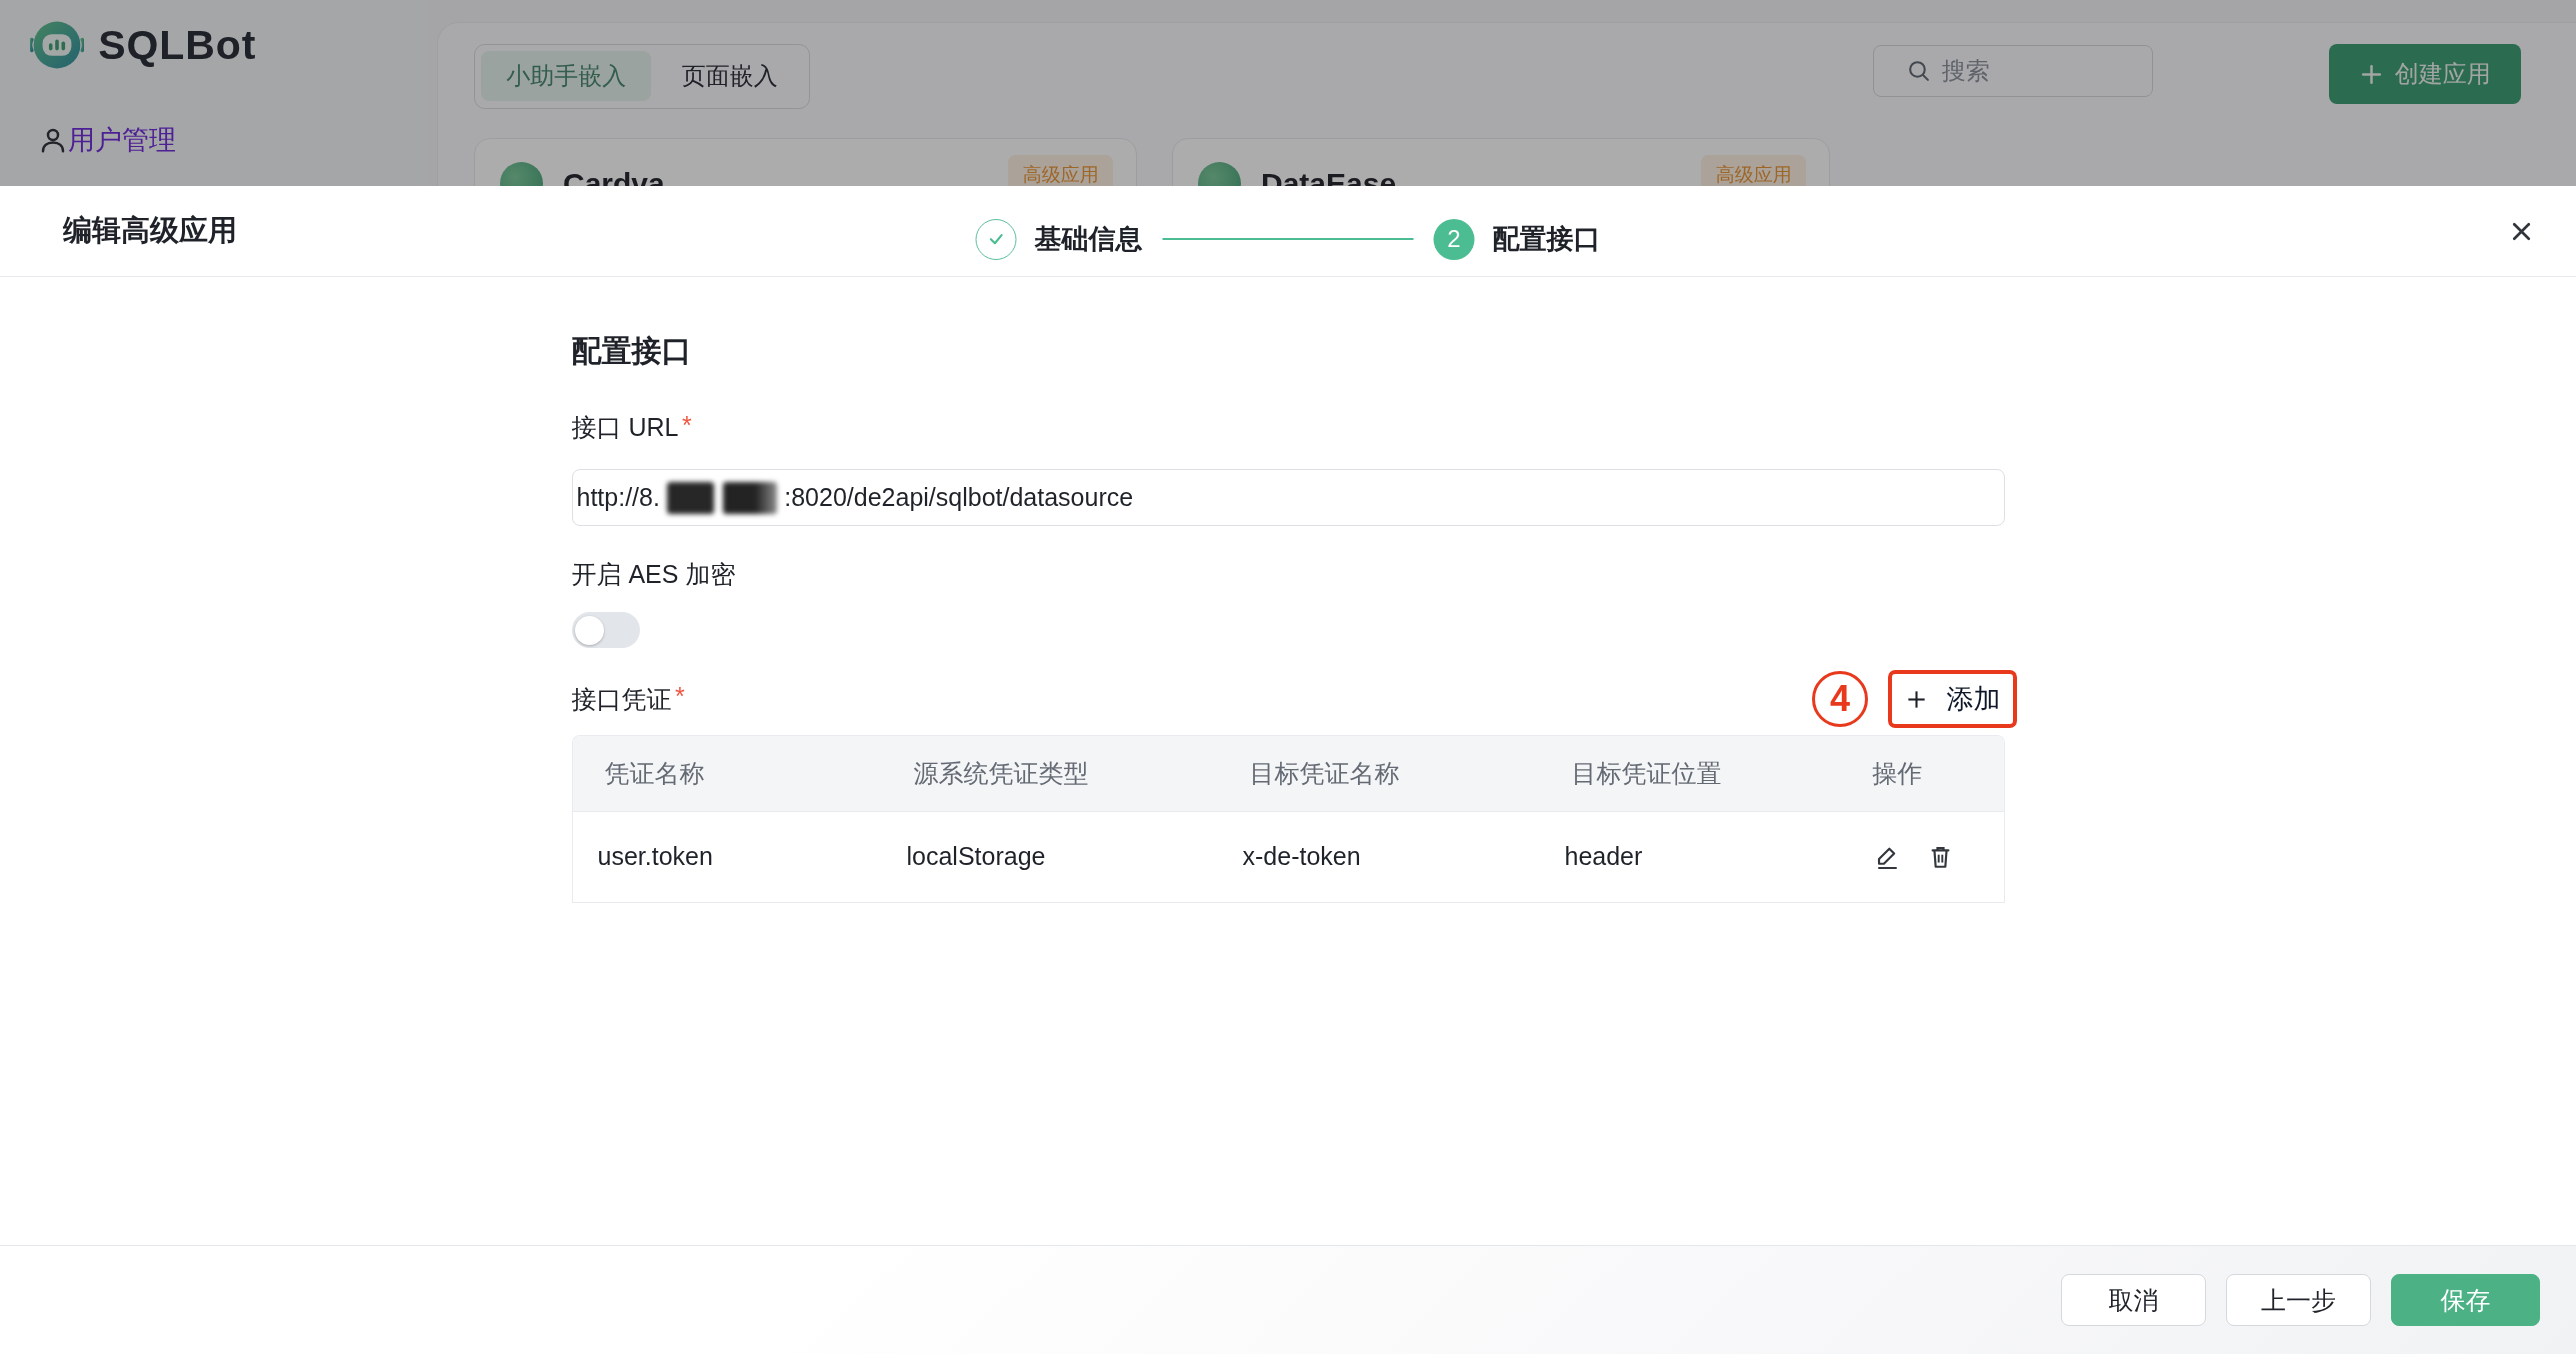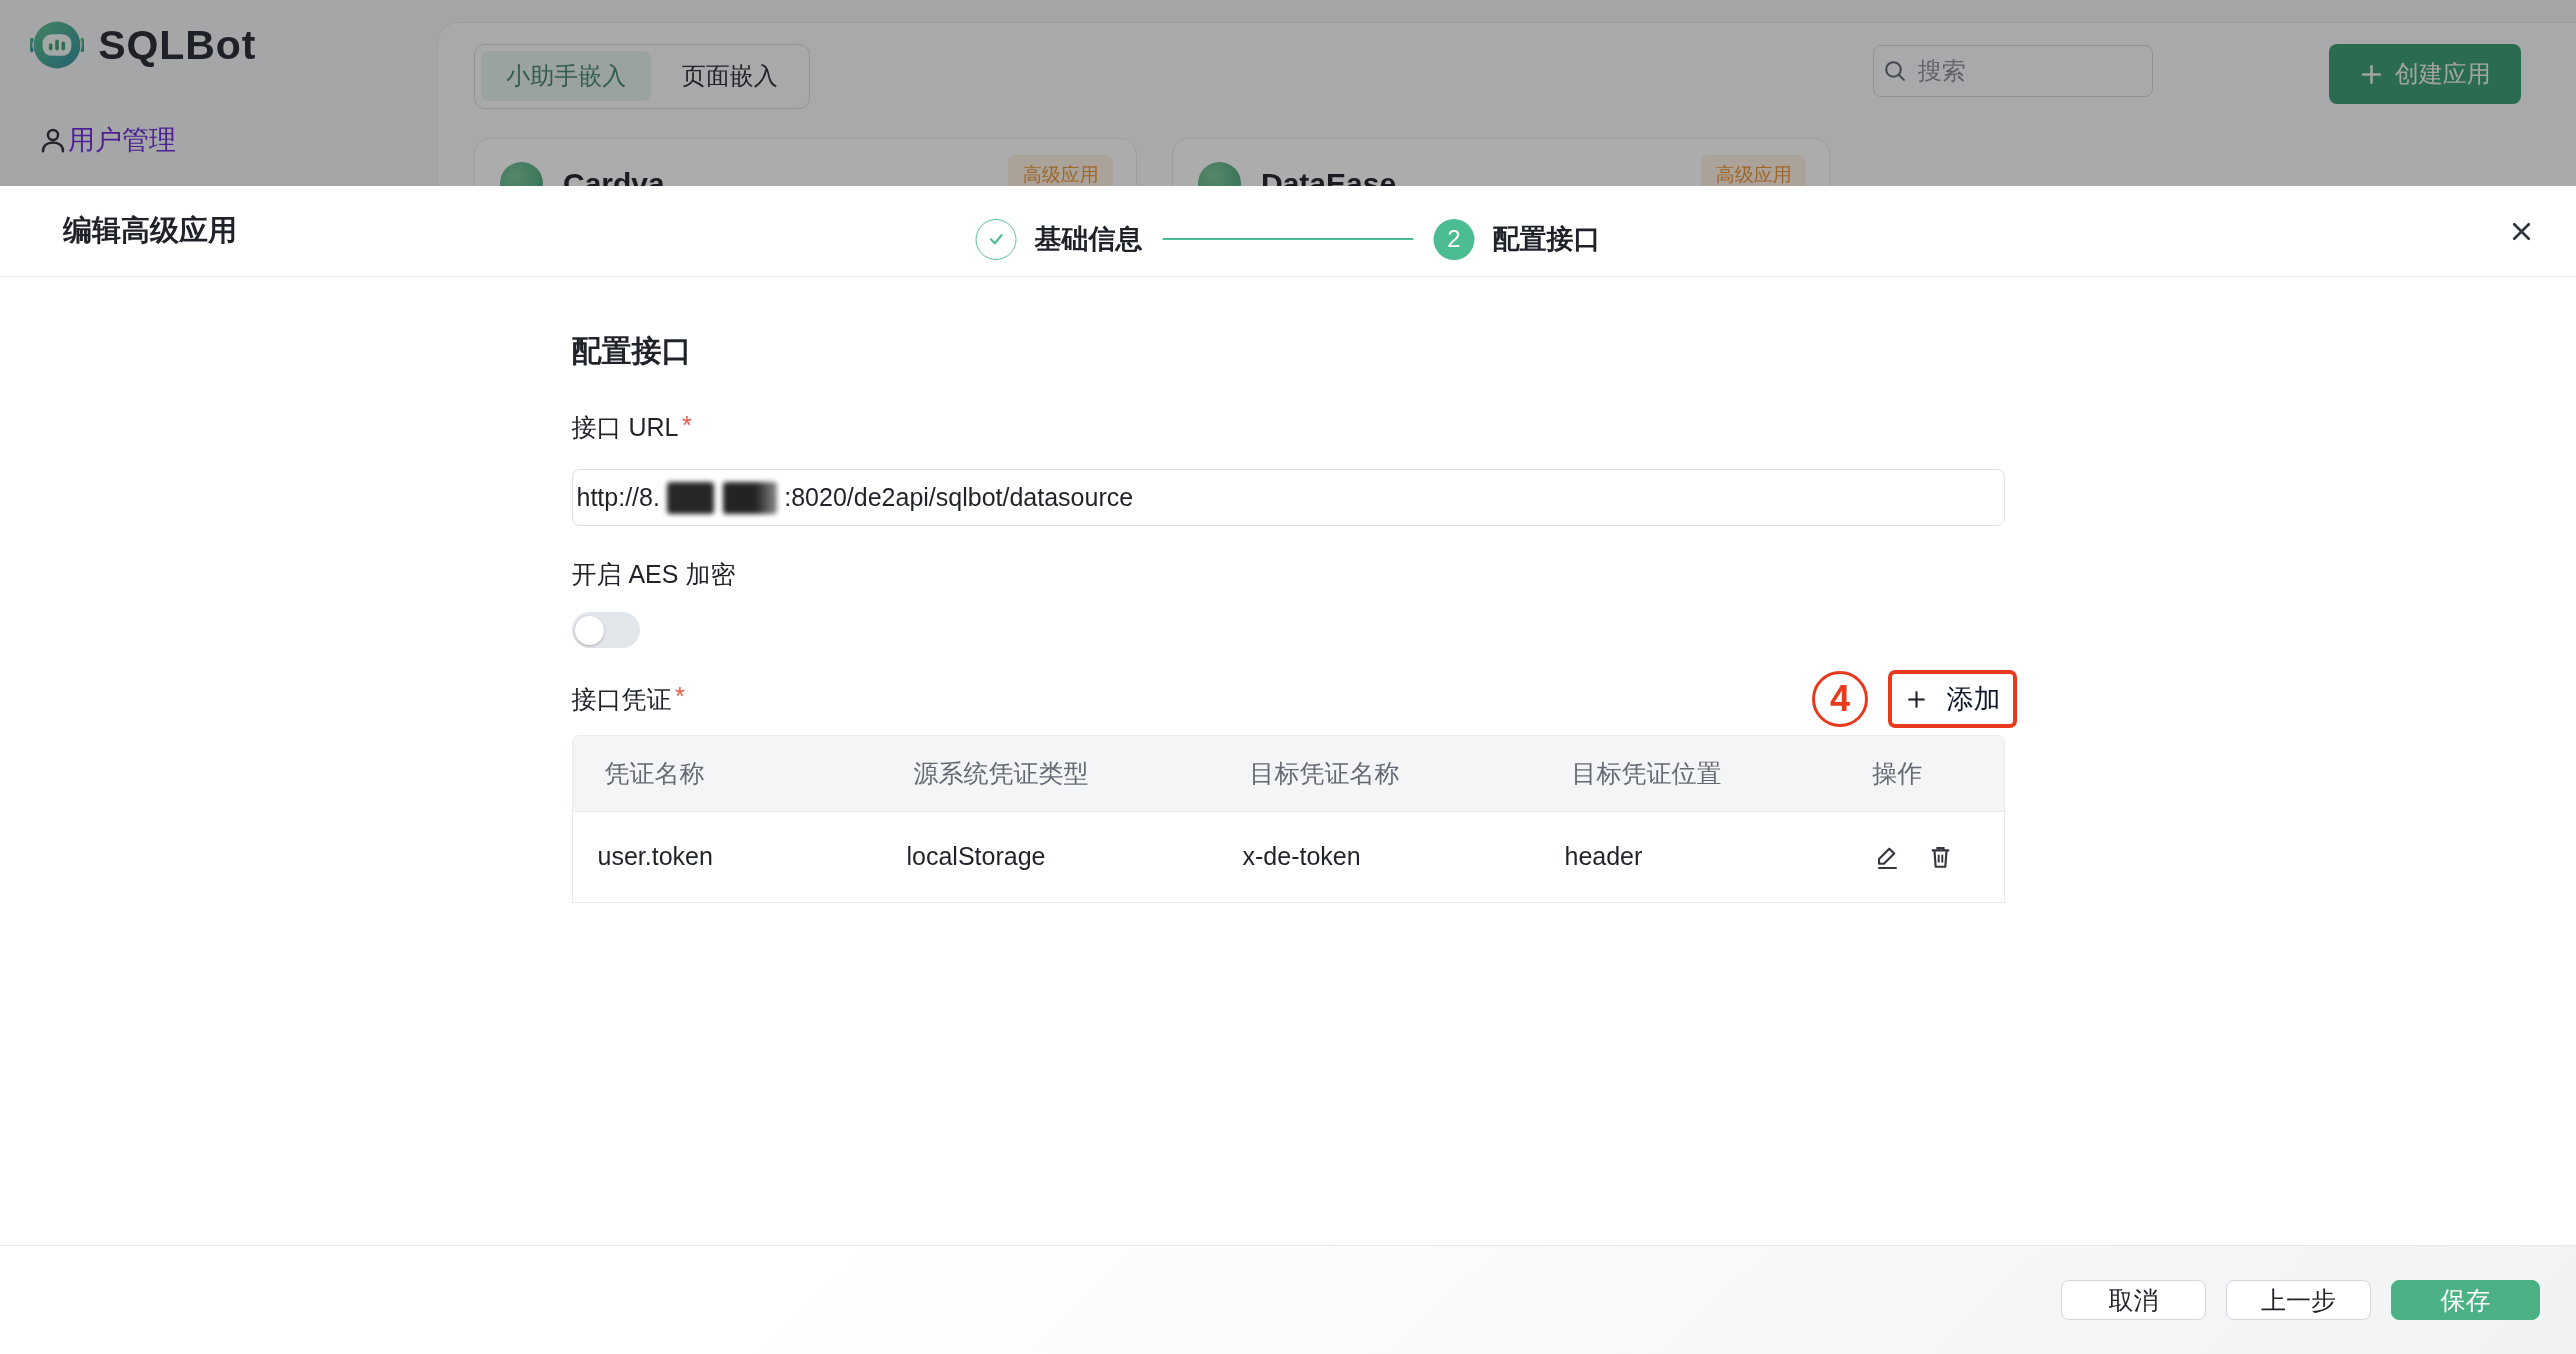--- a/index.html
+++ b/index.html
@@ -16,21 +16,21 @@
   .side-item{position:absolute;left:38px;top:122px;display:flex;align-items:center;font-size:27px;color:#6d28d9;}
   .content-panel{
     position:absolute;left:437px;top:21.5px;right:0;bottom:0;
     background:#fbfbfd;border-top-left-radius:21.5px;border:0.9px solid #e9ebee;border-right:none;border-bottom:none;
   }
   .tabs{position:absolute;left:36px;top:21.5px;display:inline-flex;align-items:center;gap:5.4px;
     padding:6.3px;border:0.9px solid #d6d9de;border-radius:10.7px;background:#fbfbfd;}
   .tab{padding:9px 25px;font-size:24px;border-radius:8px;color:#272b33;white-space:nowrap;}
   .tab.active{background:#e4f1ea;color:#45866b;}
   .search-box{position:absolute;left:1435px;top:22.4px;width:280px;height:52px;border:0.9px solid #d4d7dc;border-radius:8px;
-    background:#fbfbfd;display:flex;align-items:center;gap:10.7px;padding:0 8px;box-sizing:border-box;}
+    background:#fbfbfd;display:flex;align-items:center;gap:10.7px;padding:0 32px;box-sizing:border-box;}
   .search-ph{font-size:24px;color:#8a9099;}
   .create-btn{position:absolute;left:1891px;top:21.5px;width:192px;height:60px;border-radius:8px;background:#3a9d71;
     color:#eef4f0;display:flex;align-items:center;justify-content:center;gap:10.7px;font-size:24px;}
   .card{position:absolute;top:115px;height:152px;background:#ffffff;border:0.9px solid #e7e9ec;border-radius:16px;box-sizing:border-box;
     display:flex;align-items:flex-start;padding:23px 25px;gap:20px;}
   .card1{left:36px;width:663px;}
   .card2{left:734px;width:658px;}
   .avatar{width:43px;height:43px;border-radius:50%;background:radial-gradient(circle at 35% 35%,#7cc99a,#3f9e72);flex:0 0 auto;}
   .card-name{font-size:30px;font-weight:bold;color:#1f2329;margin-top:5.4px;}
   .card-badge{position:absolute;right:23px;top:16px;background:#fdf0e1;color:#e99435;font-size:19px;padding:7.2px 14.3px;border-radius:7.2px;}
@@ -74,21 +74,21 @@
   .t-head{background:#f4f5f7;height:75px;align-items:center;border-bottom:0.9px solid #e8eaed;}
   .t-head .cell{font-size:25px;color:#646a73;padding-left:32px;}
   .t-row{background:#fff;height:90px;align-items:center;border-bottom:0.9px solid #e8eaed;}
   .t-row .cell{font-size:25px;color:#1f2329;}
   .cell{padding-left:25px;}
   .cell.actions{padding-left:10.7px;display:flex;align-items:center;gap:23px;}
   .icon-btn{width:30px;height:30px;display:flex;align-items:center;justify-content:center;cursor:pointer;}
   .modal-footer{position:absolute;left:0;right:0;bottom:0;height:109px;border-top:0.9px solid #e4e7ec;
     background:linear-gradient(135deg,#ffffff 30%,#f1f2f4 100%);
     display:flex;align-items:center;justify-content:flex-end;gap:20px;padding-right:36px;box-sizing:border-box;}
-  .btn{min-width:145px;height:40px;border:0.9px solid #d5d8dd;border-radius:8px;background:#fff;color:#1f2329;
+  .btn{min-width:145px;height:52px;border:0.9px solid #d5d8dd;border-radius:8px;background:#fff;color:#1f2329;
     font-size:25px;display:flex;align-items:center;justify-content:center;box-sizing:border-box;cursor:pointer;}
   .btn.primary{min-width:149px;background:#4cb286;border-color:#4cb286;color:#fff;}
 </style>
 </head>
 <body>
 
 <div class="screen">
 
   <div class="sidebar">
     <div class="logo-row">

